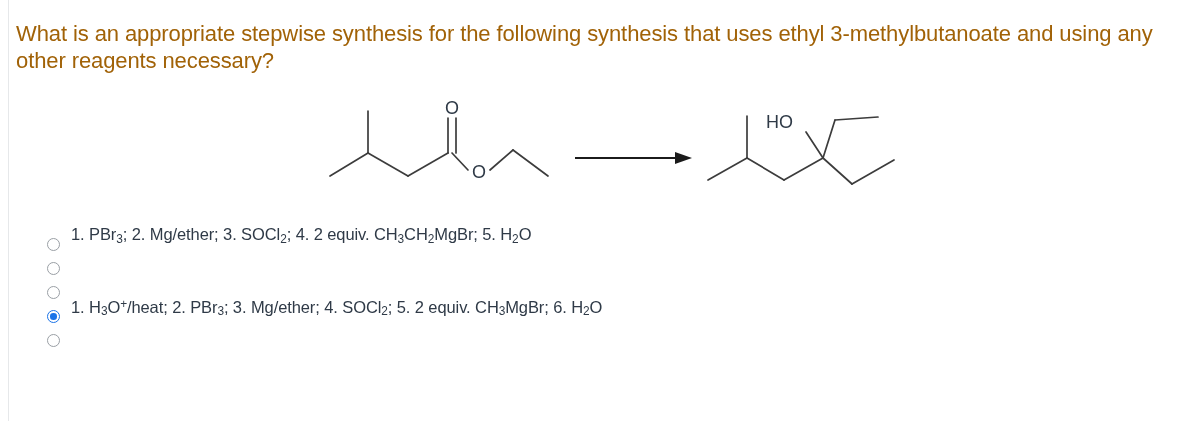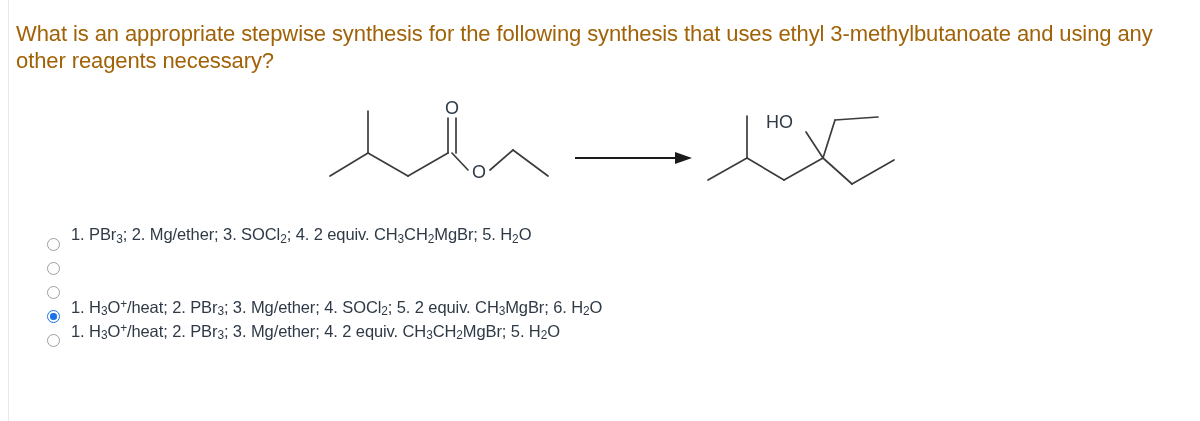--- a/index.html
+++ b/index.html
@@ -150,15 +150,14 @@
   </label>
   <label class="option">
     <span class="radio"></span>
   </label>
   <label class="option">
     <span class="radio checked"></span>
     <span class="opt-text">1. H<sub>3</sub>O<sup>+</sup>/heat; 2. PBr<sub>3</sub>; 3. Mg/ether; 4. SOCl<sub>2</sub>; 5. 2 equiv. CH<sub>3</sub>MgBr; 6. H<sub>2</sub>O</span>
   </label>
   <label class="option">
     <span class="radio"></span>
-    <span class="opt-text">1. H<sub>3</sub>O<sup>+</sup>/heat; 2. PBr<sub>3</sub>; 3. Mg/ether; 4. 2 equiv. CH<sub>3</sub>CH<sub>2</sub>MgBr; 5. H<sub>2</sub>O</span>
   </label>
 </div>
 
 </body></html>

